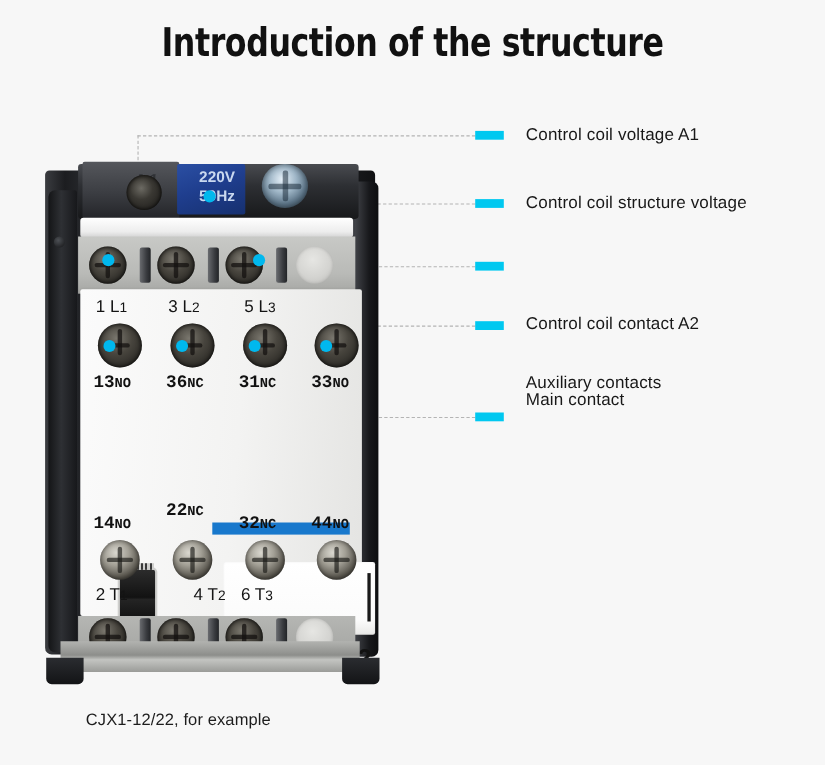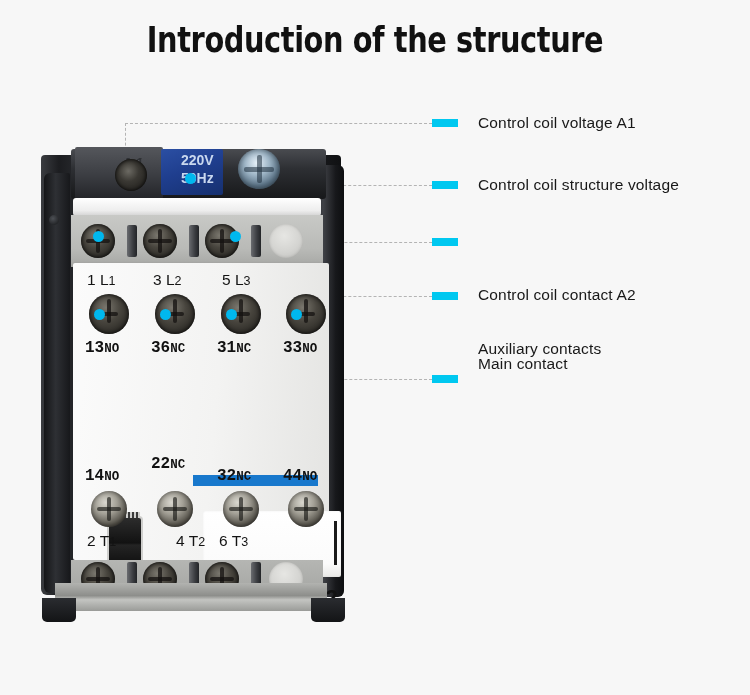--- a/index.html
+++ b/index.html
@@ -594,14 +594,15 @@
   </div>
   <div class="callout shift-down" style="top:296px;">
     <span class="dash"></span>
     <span class="lbl">Auxiliary contacts</span>
   </div>
   <div class="callout shift-up" style="top:379px;">
     <span class="dash"></span>
     <span class="lbl">Main contact</span>
   </div>
 
+  <div class="caption">CJX1-12/22, for example</div>
 
 </div>
 
 </body></html>

